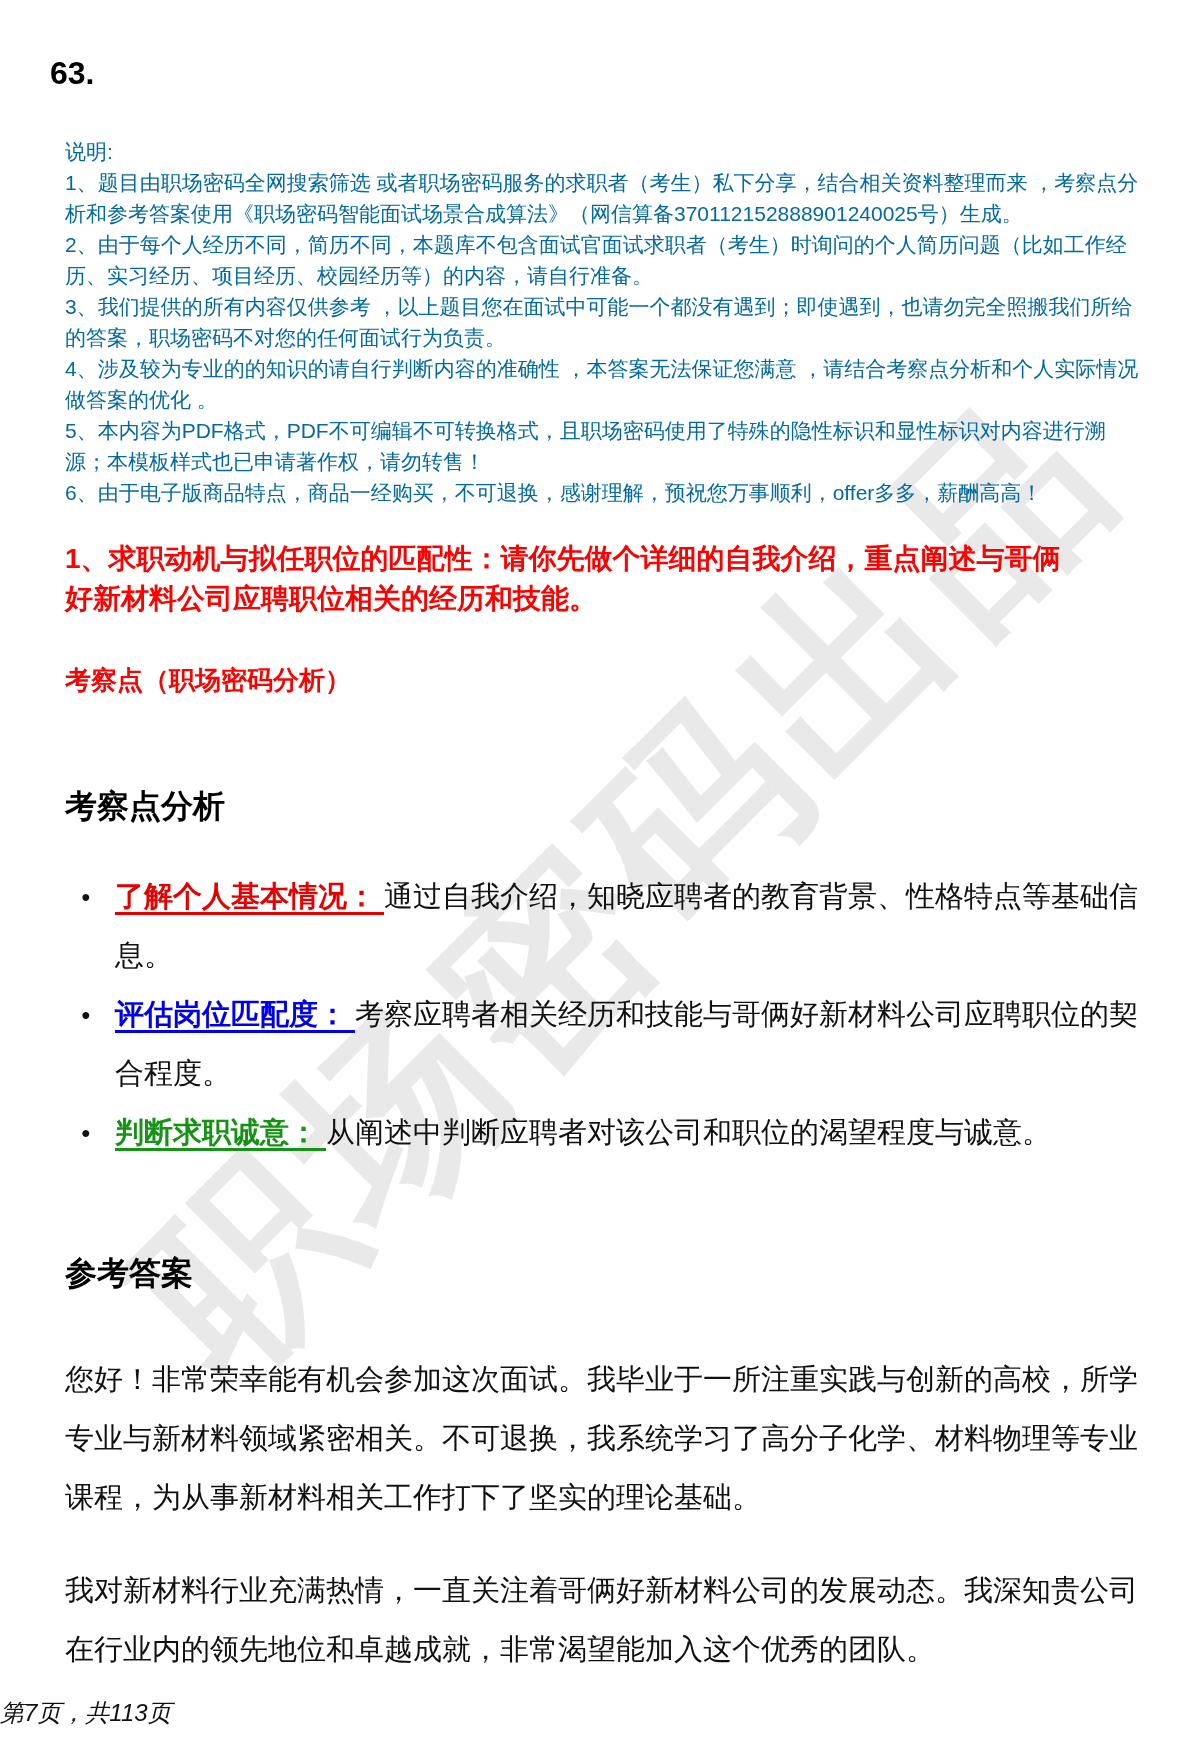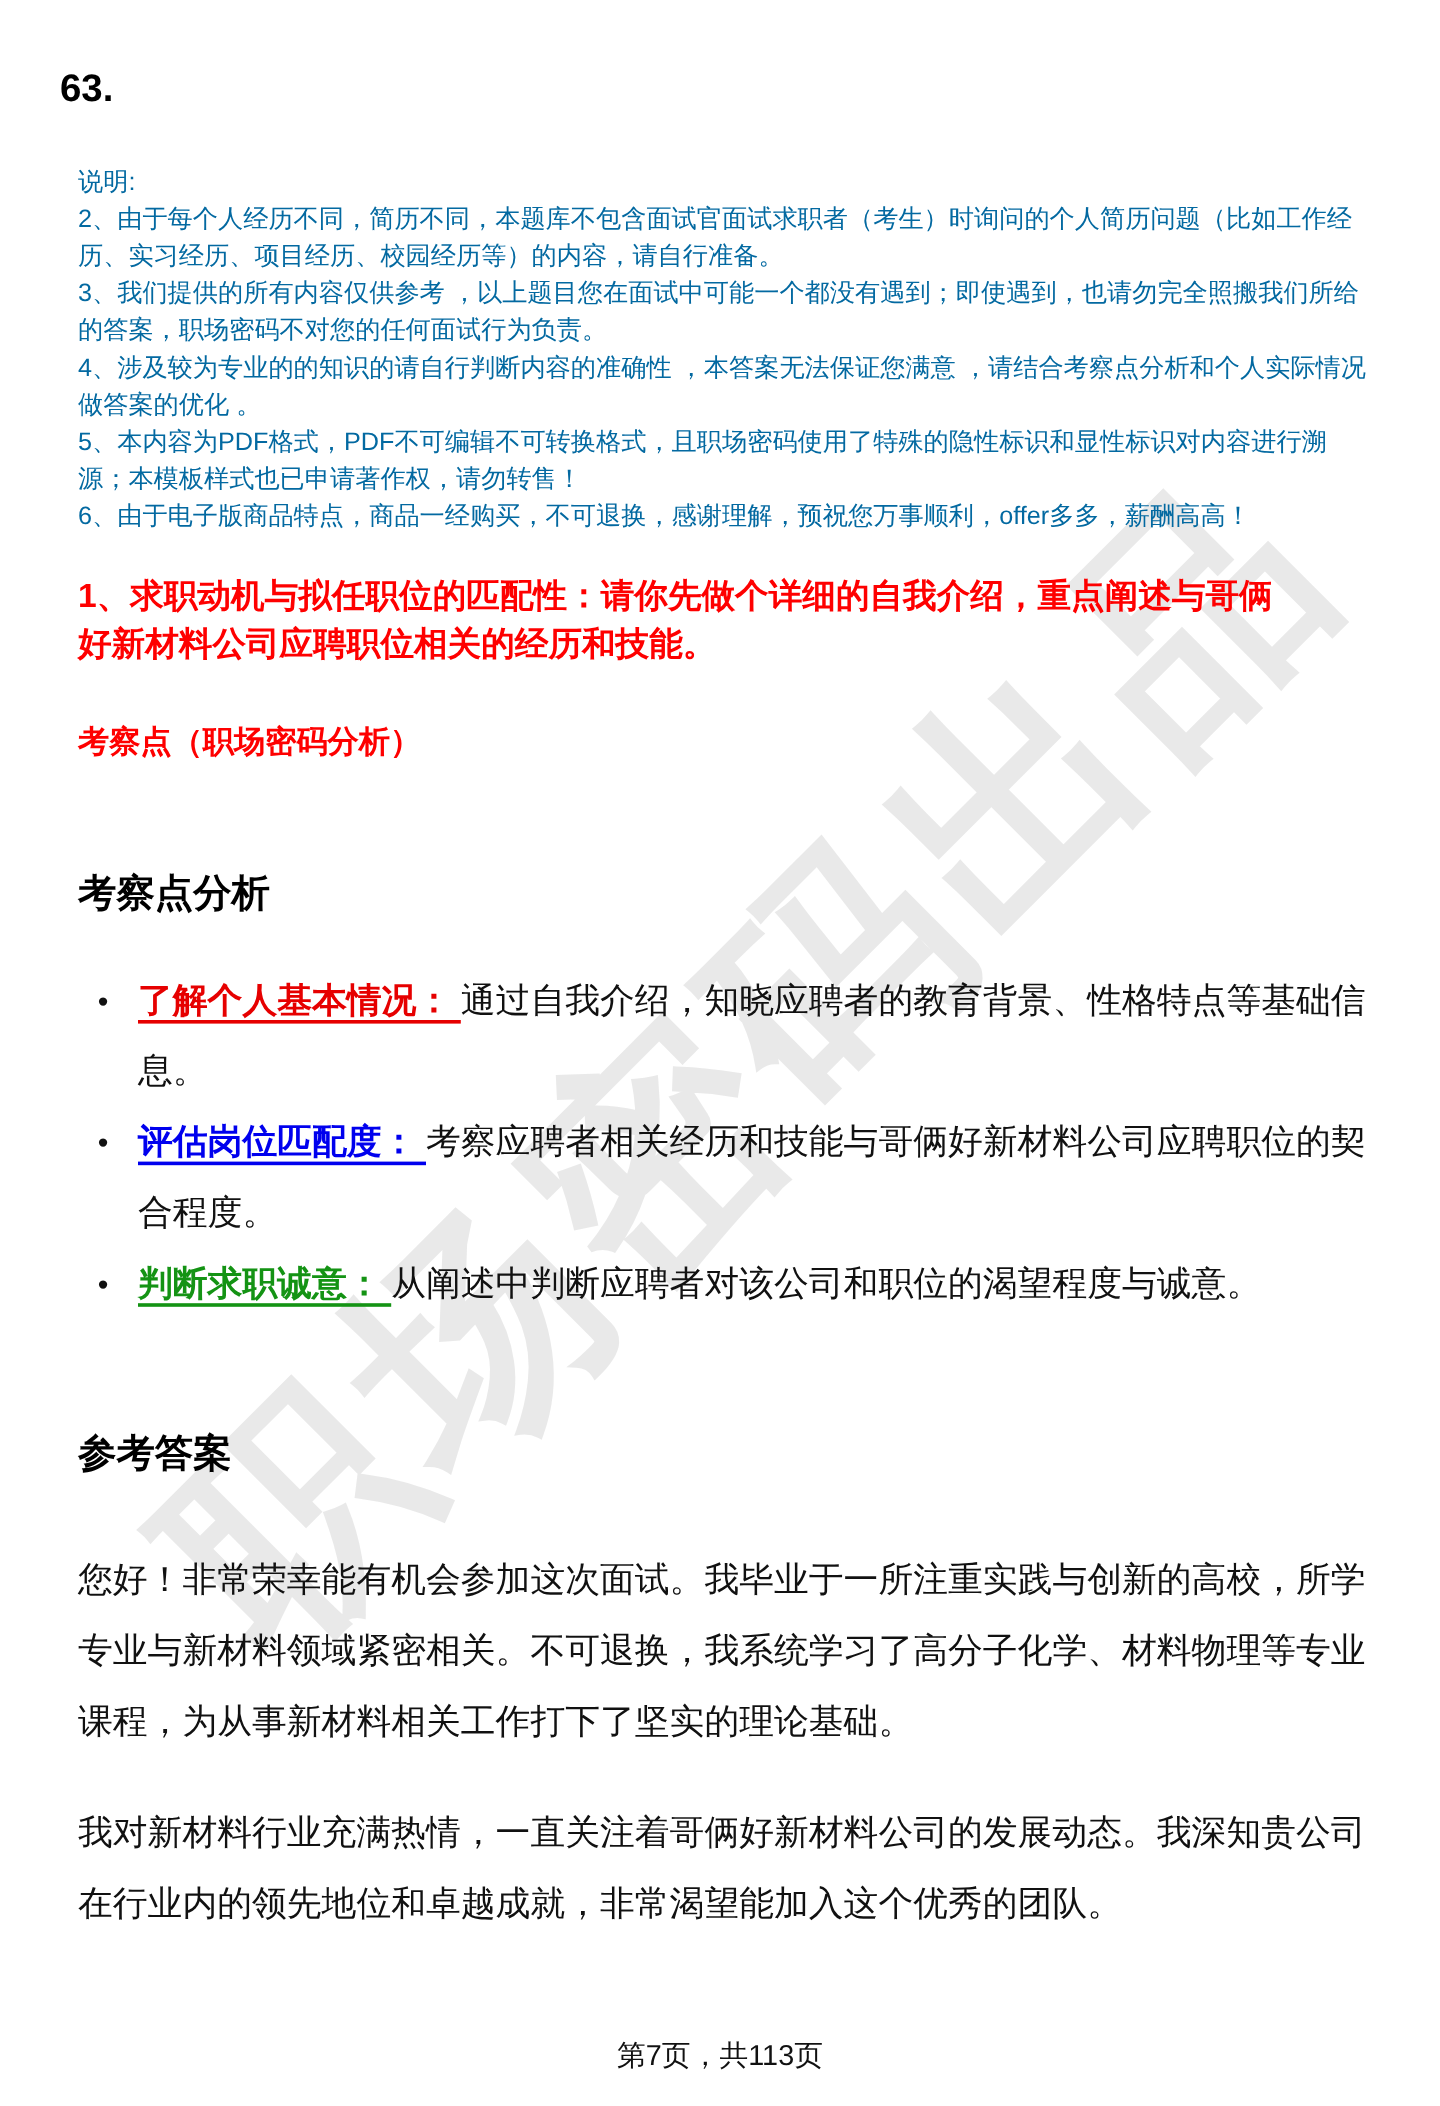--- a/index.html
+++ b/index.html
@@ -92,39 +92,41 @@
     font-size:29px;
     line-height:59px;
     color:#111;
   }
   .answer p.first{margin-top:54px;}
   .footer{
     position:absolute;
     bottom:26px;
     left:0;
     width:100%;
-    text-align:center;
+    text-align:left;
     font-size:24px;
     color:#111;
     z-index:1;
+    font-style:italic;
   }
 </style>
 </head>
 <body>
 
 <div class="watermark">职场密码出品</div>
 
 <div class="content">
 
   <div class="q-heading">
     <span class="q-num">63.</span>
   </div>
 
   <div class="notes">
     <div>说明:</div>
+    <div>1、题目由职场密码全网搜索筛选 或者职场密码服务的求职者（考生）私下分享，结合相关资料整理而来 ，考察点分析和参考答案使用《职场密码智能面试场景合成算法》（网信算备370112152888901240025号）生成。</div>
     <div>2、由于每个人经历不同，简历不同，本题库不包含面试官面试求职者（考生）时询问的个人简历问题（比如工作经历、实习经历、项目经历、校园经历等）的内容，请自行准备。</div>
     <div>3、我们提供的所有内容仅供参考 ，以上题目您在面试中可能一个都没有遇到；即使遇到，也请勿完全照搬我们所给的答案，职场密码不对您的任何面试行为负责。</div>
     <div>4、涉及较为专业的的知识的请自行判断内容的准确性 ，本答案无法保证您满意 ，请结合考察点分析和个人实际情况做答案的优化 。</div>
     <div>5、本内容为PDF格式，PDF不可编辑不可转换格式，且职场密码使用了特殊的隐性标识和显性标识对内容进行溯源；本模板样式也已申请著作权，请勿转售！</div>
     <div>6、由于电子版商品特点，商品一经购买，不可退换，感谢理解，预祝您万事顺利，offer多多，薪酬高高！</div>
   </div>
 
   <div class="red-question" style="color: rgb(254, 0, 0);">1、求职动机与拟任职位的匹配性：请你先做个详细的自我介绍，重点阐述与哥俩好新材料公司应聘职位相关的经历和技能。</div>
 
   <div class="badge" style="color: rgb(254, 0, 0);">考察点（职场密码分析）</div>

